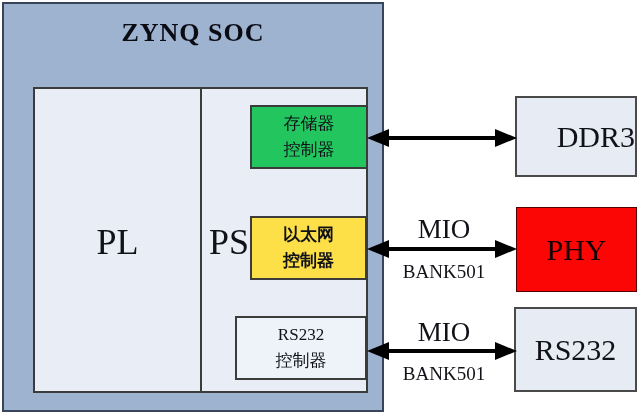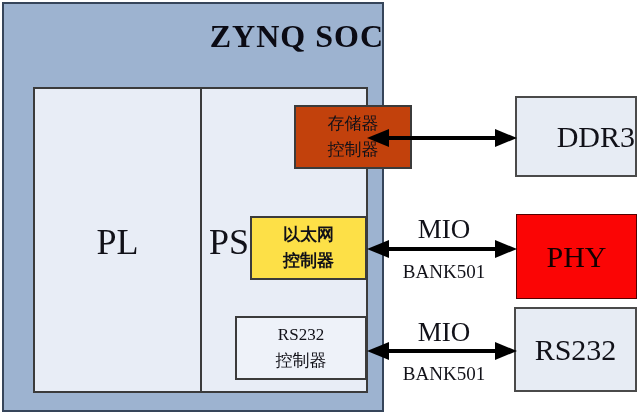--- a/index.html
+++ b/index.html
@@ -15,22 +15,22 @@
   .abs { position: absolute; box-sizing: border-box; }
 
   
   .soc-outer {
     left: 2px; top: 2px; width: 382px; height: 410px;
     background: #9db3d0;
     border: 2px solid #36455a;
   }
   .soc-title {
     left: 2px; top: 18px; width: 382px;
-    text-align: right;
-    font-size: 32px; font-weight: bold;
+    text-align: center;
+    font-size: 26px; font-weight: bold;
     letter-spacing: 1px;
     color: #0b0b14;
   }
 
   
   .inner-box {
     left: 33px; top: 87px; width: 335px; height: 306px;
     background: #e8edf6;
     border: 2px solid #3b3b3b;
   }
@@ -64,21 +64,21 @@
 
   
   .ext-box {
     background: #e7ecf4;
     border: 2px solid #4a4a4a;
     display: flex; align-items: center; justify-content: center;
     font-size: 30px;
   }
   .ext-ddr3 { left: 515px; top: 96px;  width: 122px; height: 81px; }
   .ext-phy  { left: 516px; top: 207px; width: 121px; height: 85px;
-              border: 1px solid #550000; color: #140000; margin-top: 7px; }
+              border: 1px solid #550000; color: #140000; }
   .ext-rs   { left: 514px; top: 307px; width: 123px; height: 85px; }
 
   
   .arrow-svg { left: 366px; width: 152px; height: 26px; }
   .arrow-1 { top: 125px; }
   .arrow-2 { top: 236px; }
   .arrow-3 { top: 338px; }
 
   
   .mio-label {
@@ -102,21 +102,21 @@
   <div class="abs soc-outer" style="background: rgb(157, 179, 208);"></div>
 
   <div class="abs soc-title">ZYNQ SOC</div>
 
   <div class="abs inner-box" style="background: rgb(232, 237, 246);">
     <div class="abs ps-divider"></div>
     <div class="abs ps-label">PS</div>
     <div class="abs pl-label">PL</div>
   </div>
 
-  <div class="abs ctrl-box ctrl-mem" style="background: #c2410c; margin-left: 44px;">
+  <div class="abs ctrl-box ctrl-mem" style="background: #22c55e;">
     <span>存储器</span>
     <span>控制器</span>
   </div>
 
   <div class="abs ctrl-box ctrl-eth" style="background: #fde047; font-weight: bold;">
     <span>以太网</span>
     <span>控制器</span>
   </div>
 
   <div class="abs ctrl-box ctrl-rs" style="background: rgb(238, 242, 249);">

